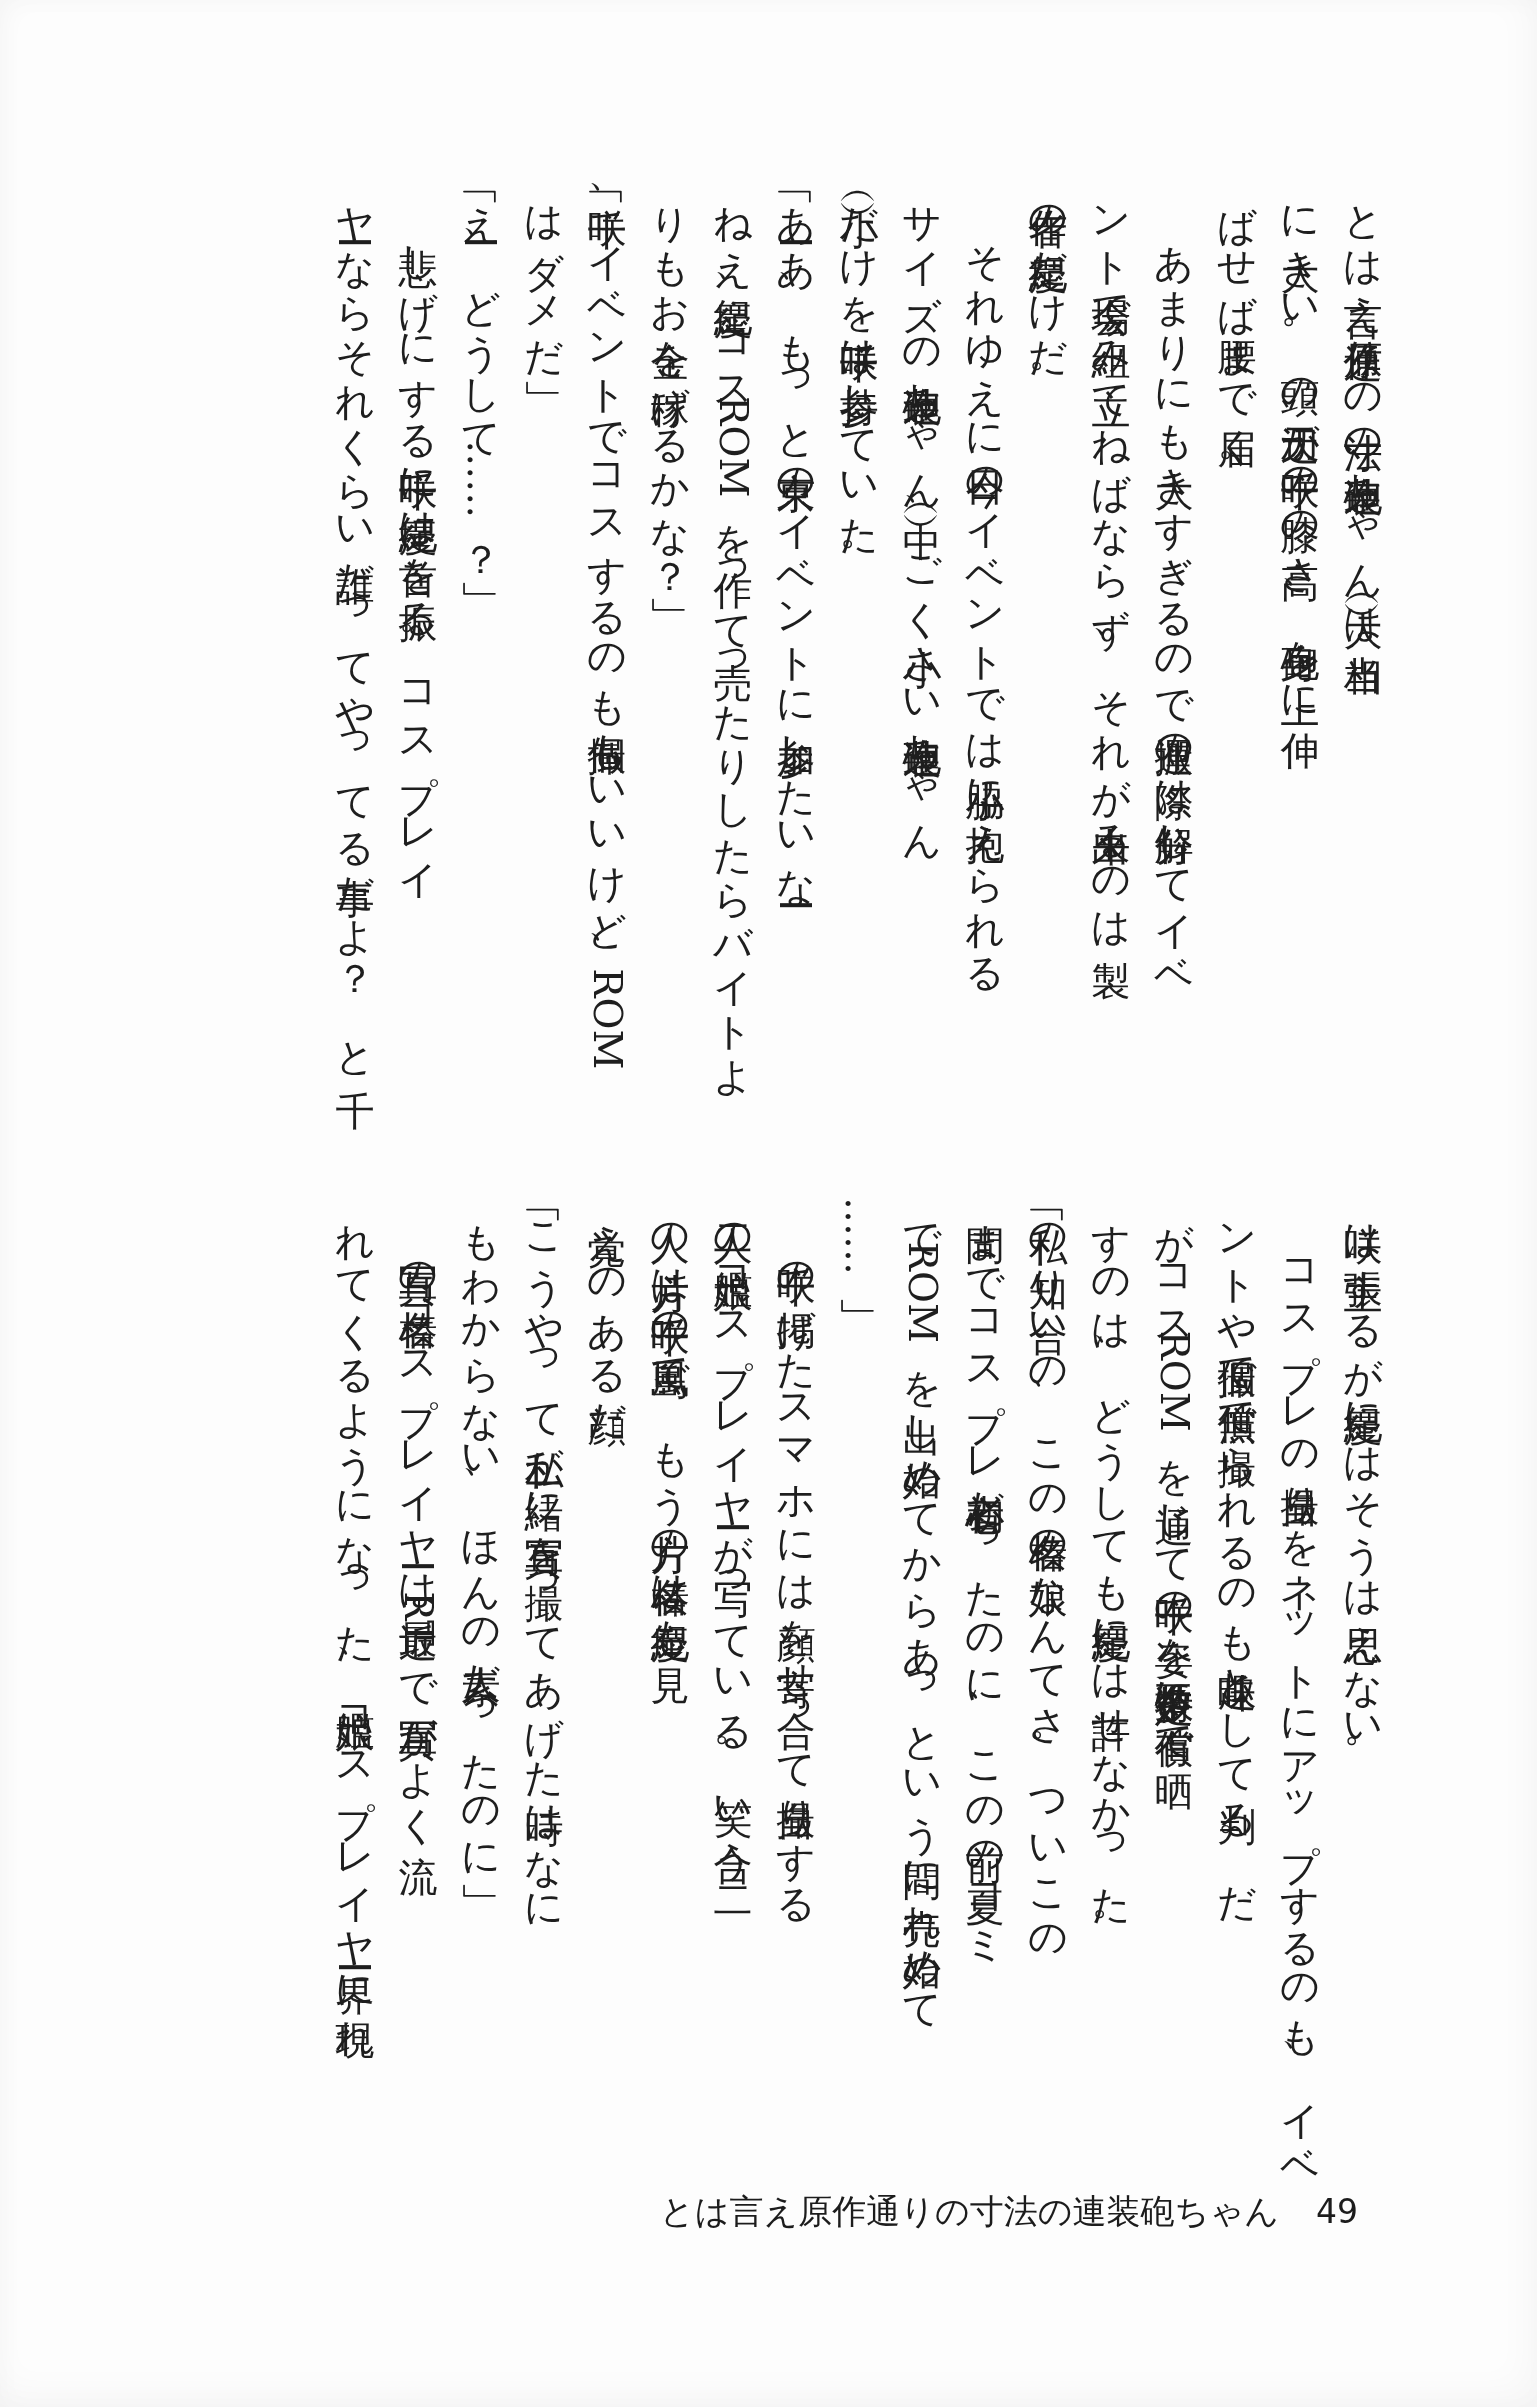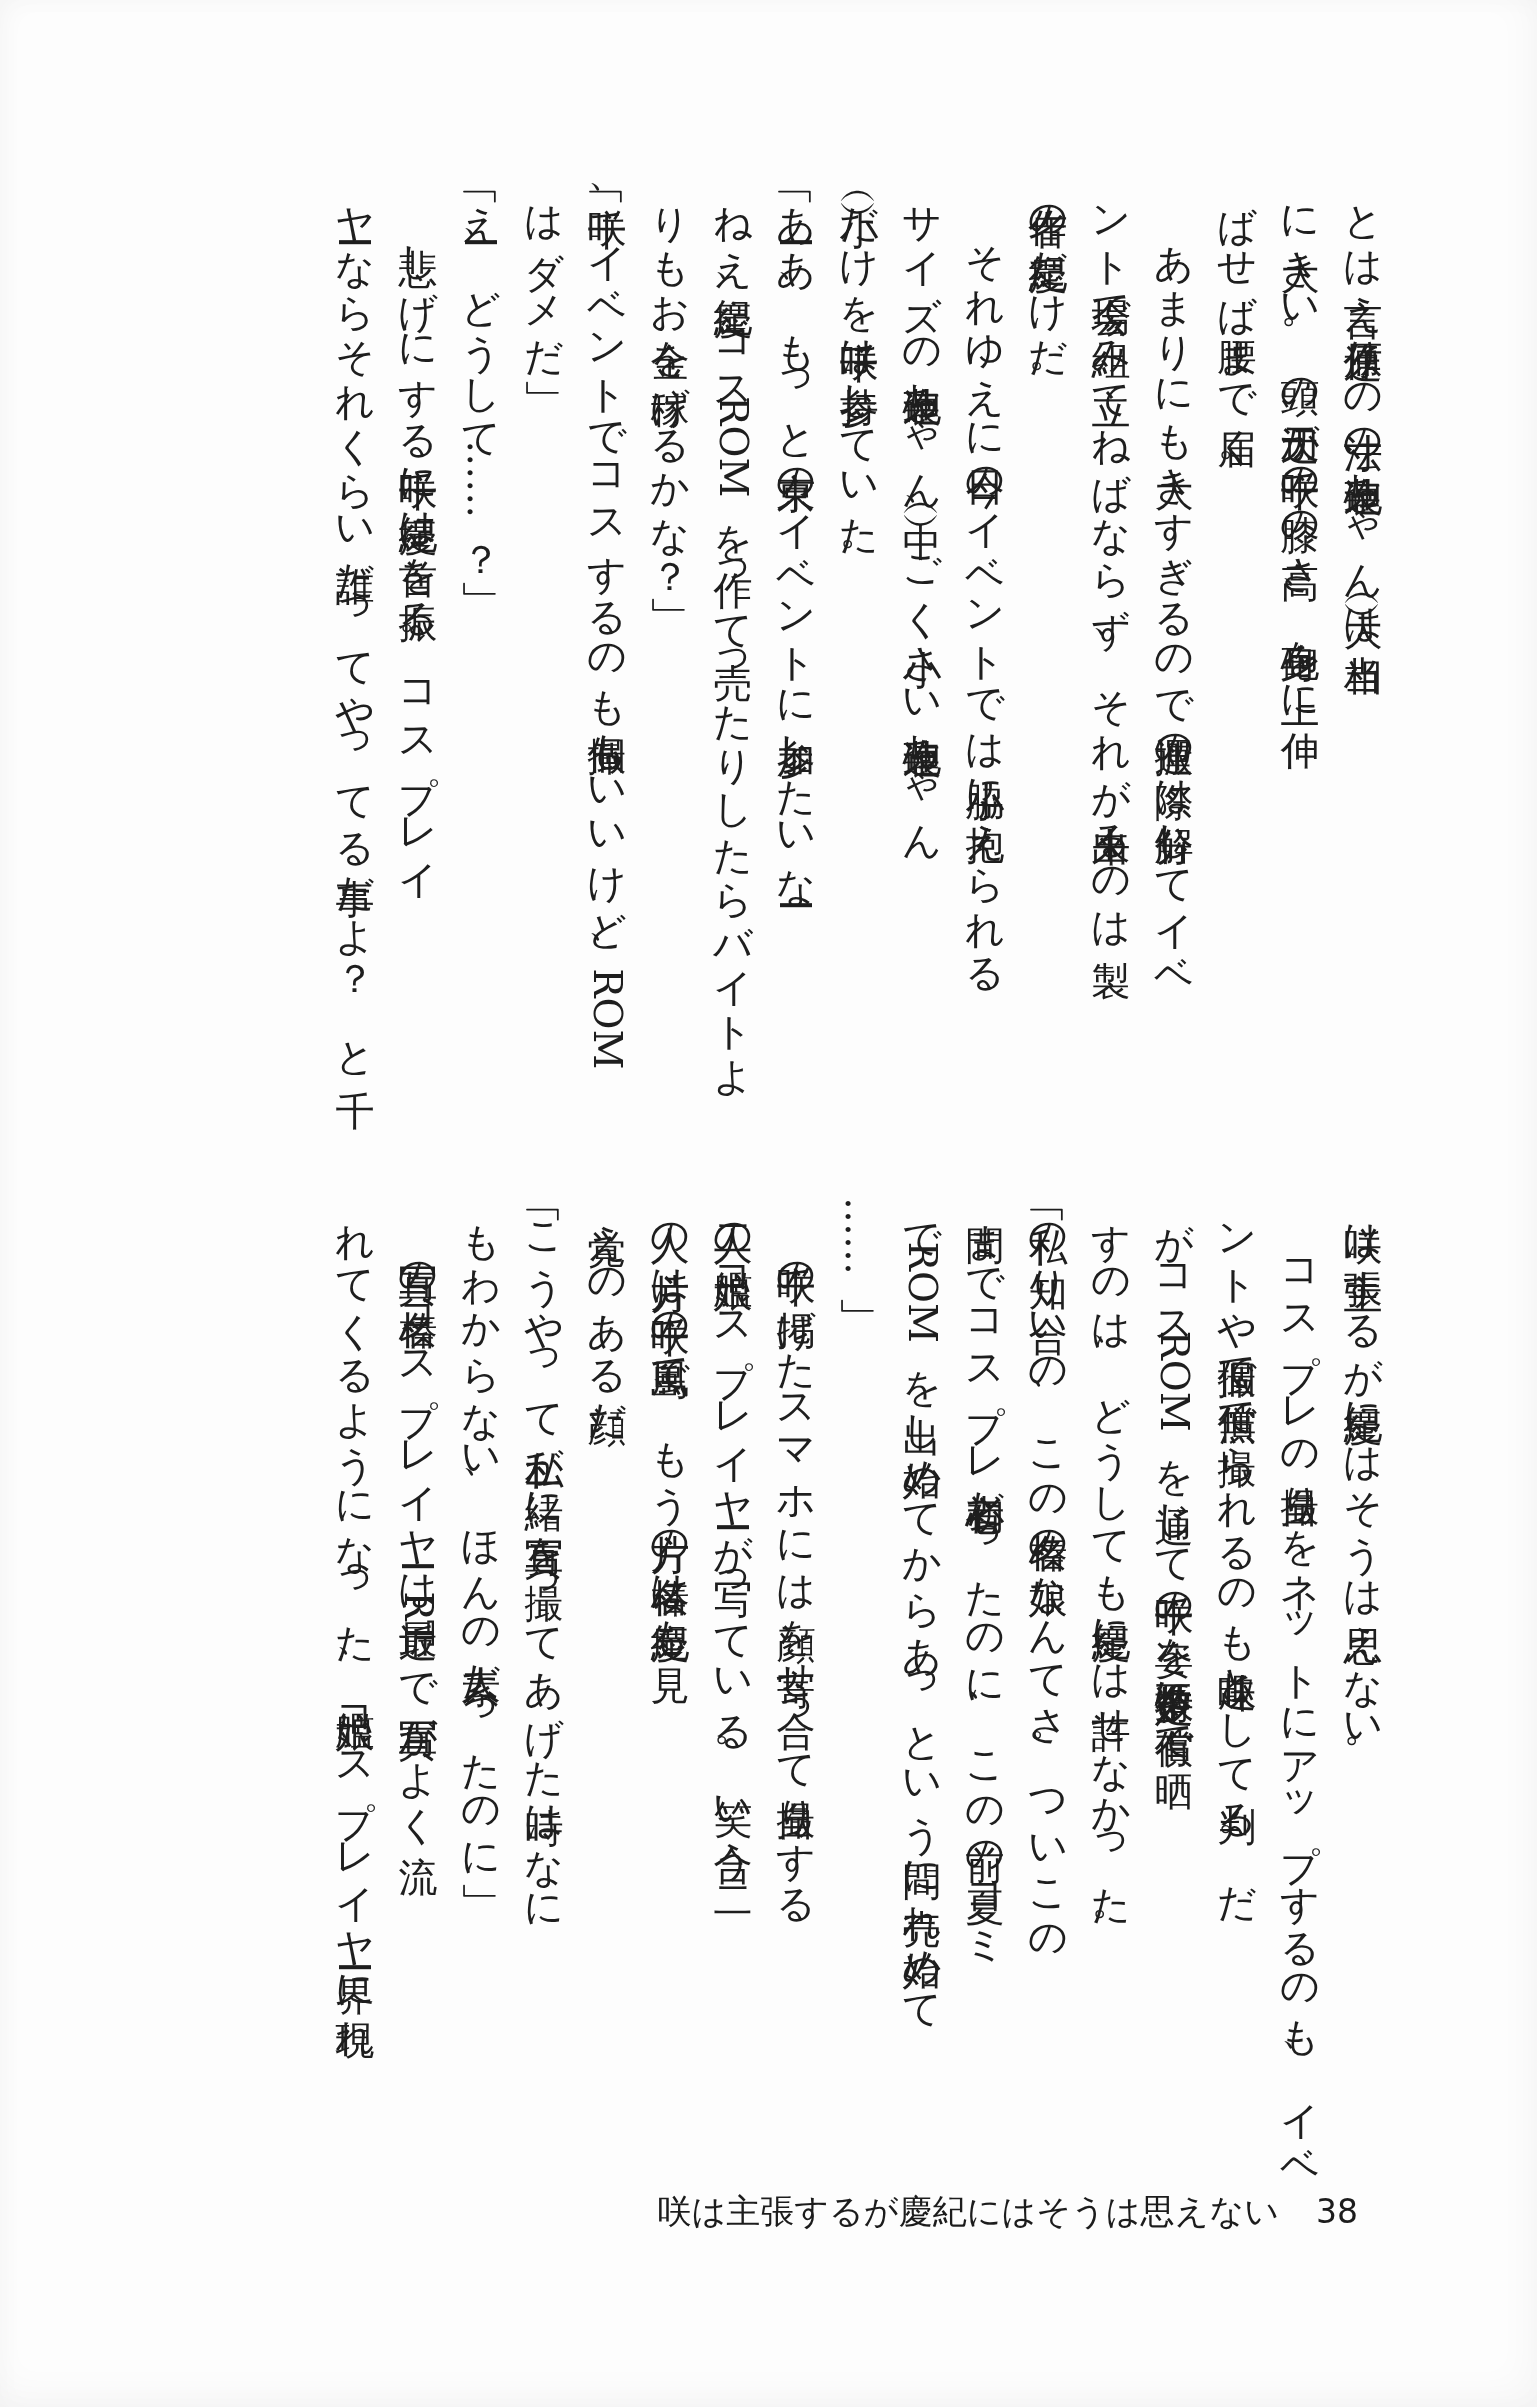--- a/index.html
+++ b/index.html
@@ -88,17 +88,17 @@
       <div class="tcol">二人の艦娘コスプレイヤーが写っている。笑い合う二</div>
       <div class="tcol">人の片方は千咲の島風で、もう片方の榛名は慶紀も見</div>
       <div class="tcol">覚えのある顔だ。</div>
       <div class="tcol">「こうやって私が一緒に写真を撮ってあげた時はなに</div>
       <div class="tcol">もわからない、ほんの素人だったのに」</div>
       <div class="tcol indent">写真の榛名コスプレイヤーは最近RTで写真がよく流</div>
       <div class="tcol">れてくるようになった、艦娘コスプレイヤー界に現れ</div>
     </div>
 
   <div id="footer">
-    <span>咲は主張するが慶紀にはそうは思えない</span><span class="page-num">38</span>
+    <span>とは言え原作通りの寸法の連装砲ちゃん</span><span class="page-num">49</span>
   </div>
 
 </div>
 
 
 </body></html>

